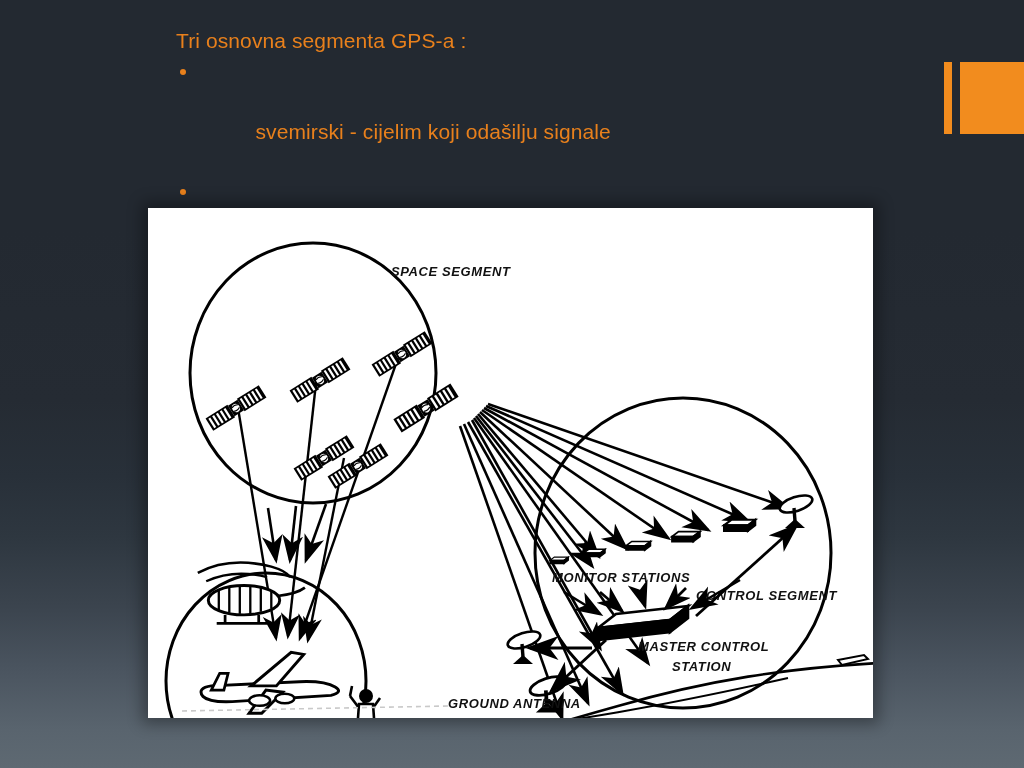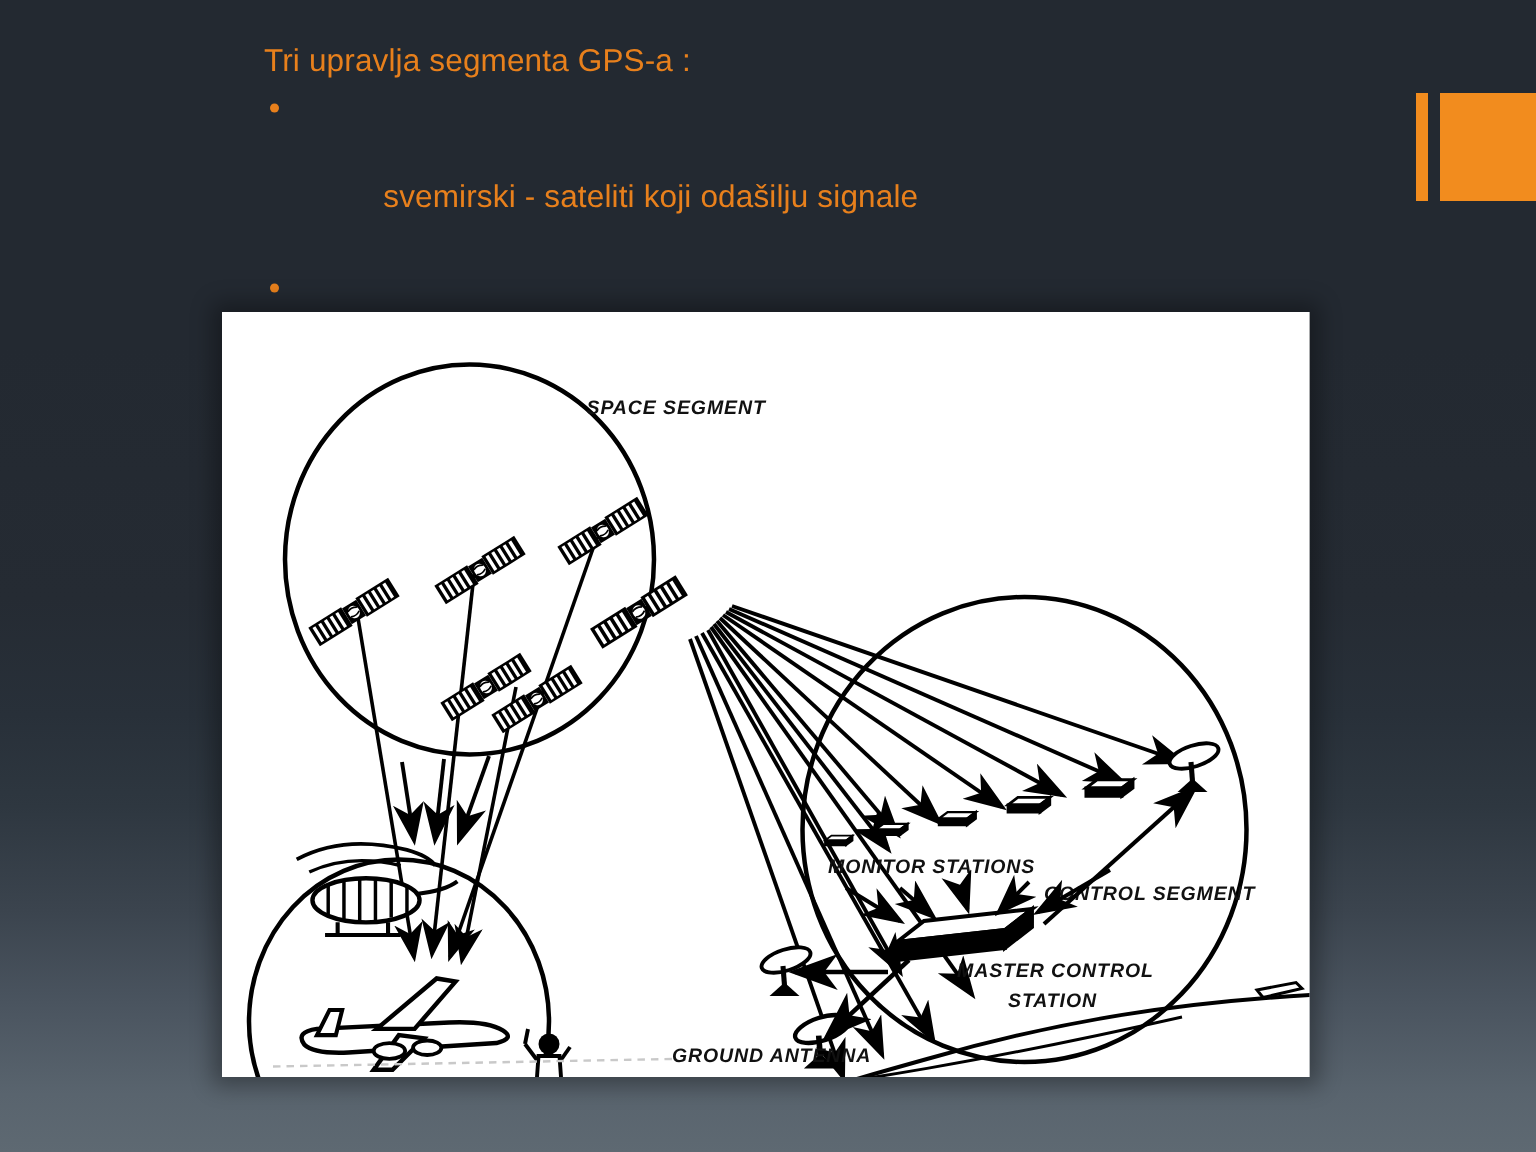--- a/index.html
+++ b/index.html
@@ -123,25 +123,25 @@
 </style>
 </head>
 <body>
 
 <div class="slide">
 
   <div class="deco-bar"></div>
   <div class="deco-block"></div>
 
   <div class="textbox">
-    <div class="title-line">Tri upravlja segmenta GPS-a :</div>
+    <div class="title-line">Tri osnovna segmenta GPS-a :</div>
     <div class="bullet-list">
       <div class="bullet-item">
         <span class="bullet-dot"></span>
-        <span>svemirski - sateliti koji odašilju signale</span>
+        <span>svemirski - cijelim koji odašilju signale</span>
       </div>
       <div class="bullet-item">
         <span class="bullet-dot"></span>
         <span>kontrolni - upravlja cijelim sustavom</span>
       </div>
       <div class="bullet-item">
         <span class="bullet-dot"></span>
         <span>korisnički - uključuje različite tipove prijamnika</span>
       </div>
     </div>

